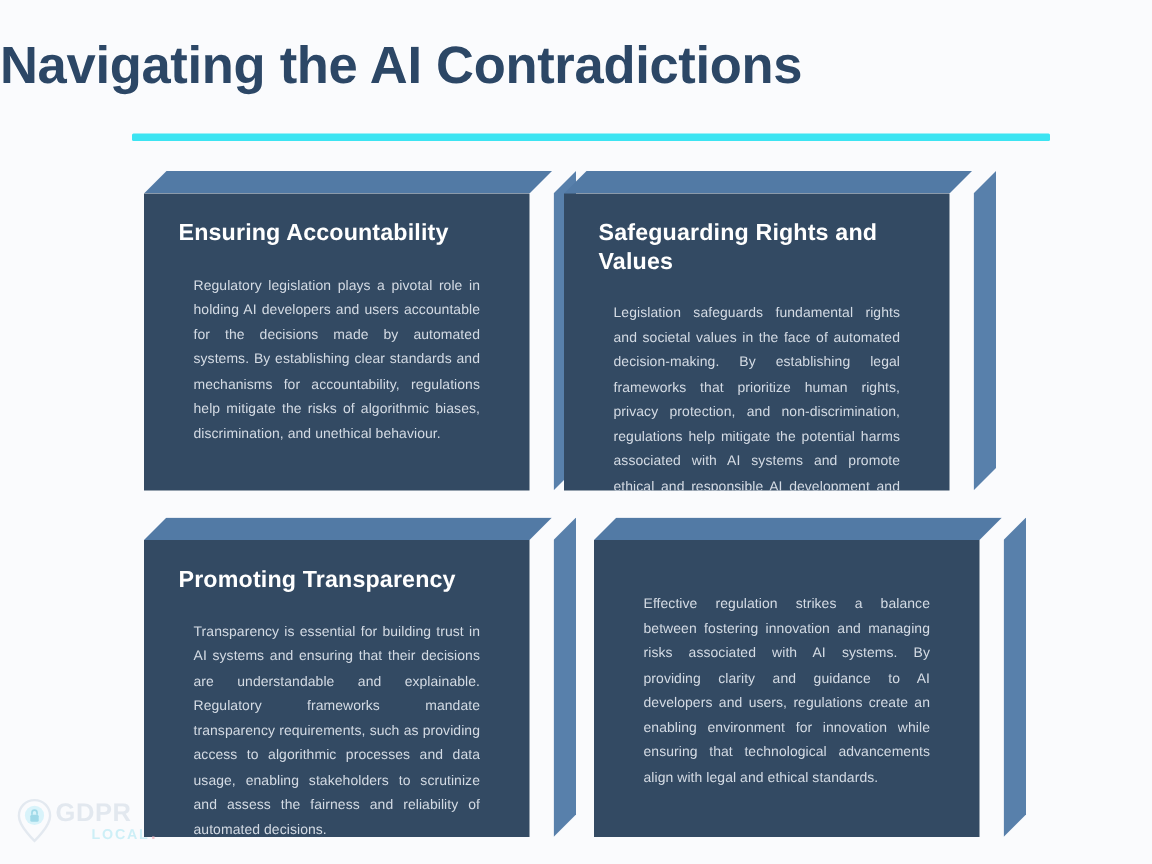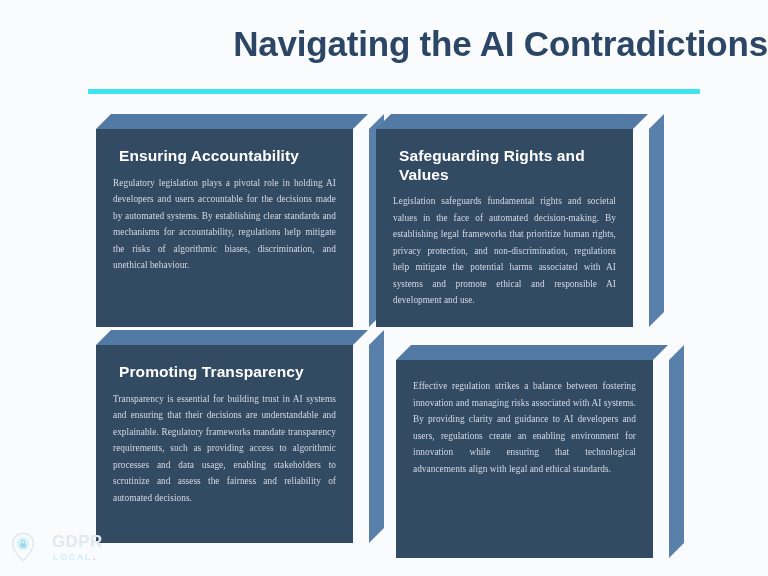--- a/index.html
+++ b/index.html
@@ -21,21 +21,21 @@
     width: 768px;
     height: 576px;
   }
 
   
   .title-block {
     position: absolute;
     left: 0;
     top: 24px;
     width: 768px;
-    text-align: right;
+    text-align: left;
   }
   .page-title {
     font-size: 35px;
     font-weight: bold;
     color: #2c4766;
     letter-spacing: -0.2px;
     line-height: 1.15;
     margin: 0;
     font-family: "Liberation Sans", sans-serif;
   }
@@ -105,42 +105,41 @@
     padding-left: 6px;
     line-height: 1.2;
     letter-spacing: 0.1px;
   }
   .card-body {
     color: #d4dbe4;
     font-size: 9.3px;
     line-height: 1.78;
     text-align: justify;
     text-justify: inter-word;
-    margin: 0;
+    margin: 16px;
     letter-spacing: 0.05px;
-    font-family: Liberation Serif, serif;
   }
 
   
   #card-0 { left: 96px;  top: 114px; }
   #card-1 { left: 376px; top: 114px; }
-  #card-2 { left: 96px;  top: 330px; }
+  #card-2 { left: 96px;  top: 345px; }
   #card-3 { left: 396px; top: 345px; }
 
   
   #card-1 .card-front, #card-3 .card-front { padding-top: 18px; }
 
   
   .logo {
     position: absolute;
     left: 10px;
     bottom: 14px;
     display: flex;
     align-items: center;
-    gap: 16px;
+    gap: 1px;
     opacity: 1;
   }
   .logo-mark {
     width: 26px;
     height: 30px;
     flex: 0 0 auto;
     display: block;
   }
   .logo-text {
     display: flex;
@@ -152,20 +151,21 @@
     font-weight: bold;
     color: #e2e8ef;
     letter-spacing: 0.4px;
   }
   .logo-local-row {
     display: flex;
     align-items: baseline;
     gap: 1px;
     margin-top: 1px;
     padding-left: 1px;
+    margin-left: 23px;
   }
   .logo-local {
     font-size: 9.5px;
     font-weight: bold;
     color: #cdeff7;
     letter-spacing: 1.2px;
   }
   .logo-dot {
     font-size: 11px;
     font-weight: bold;

